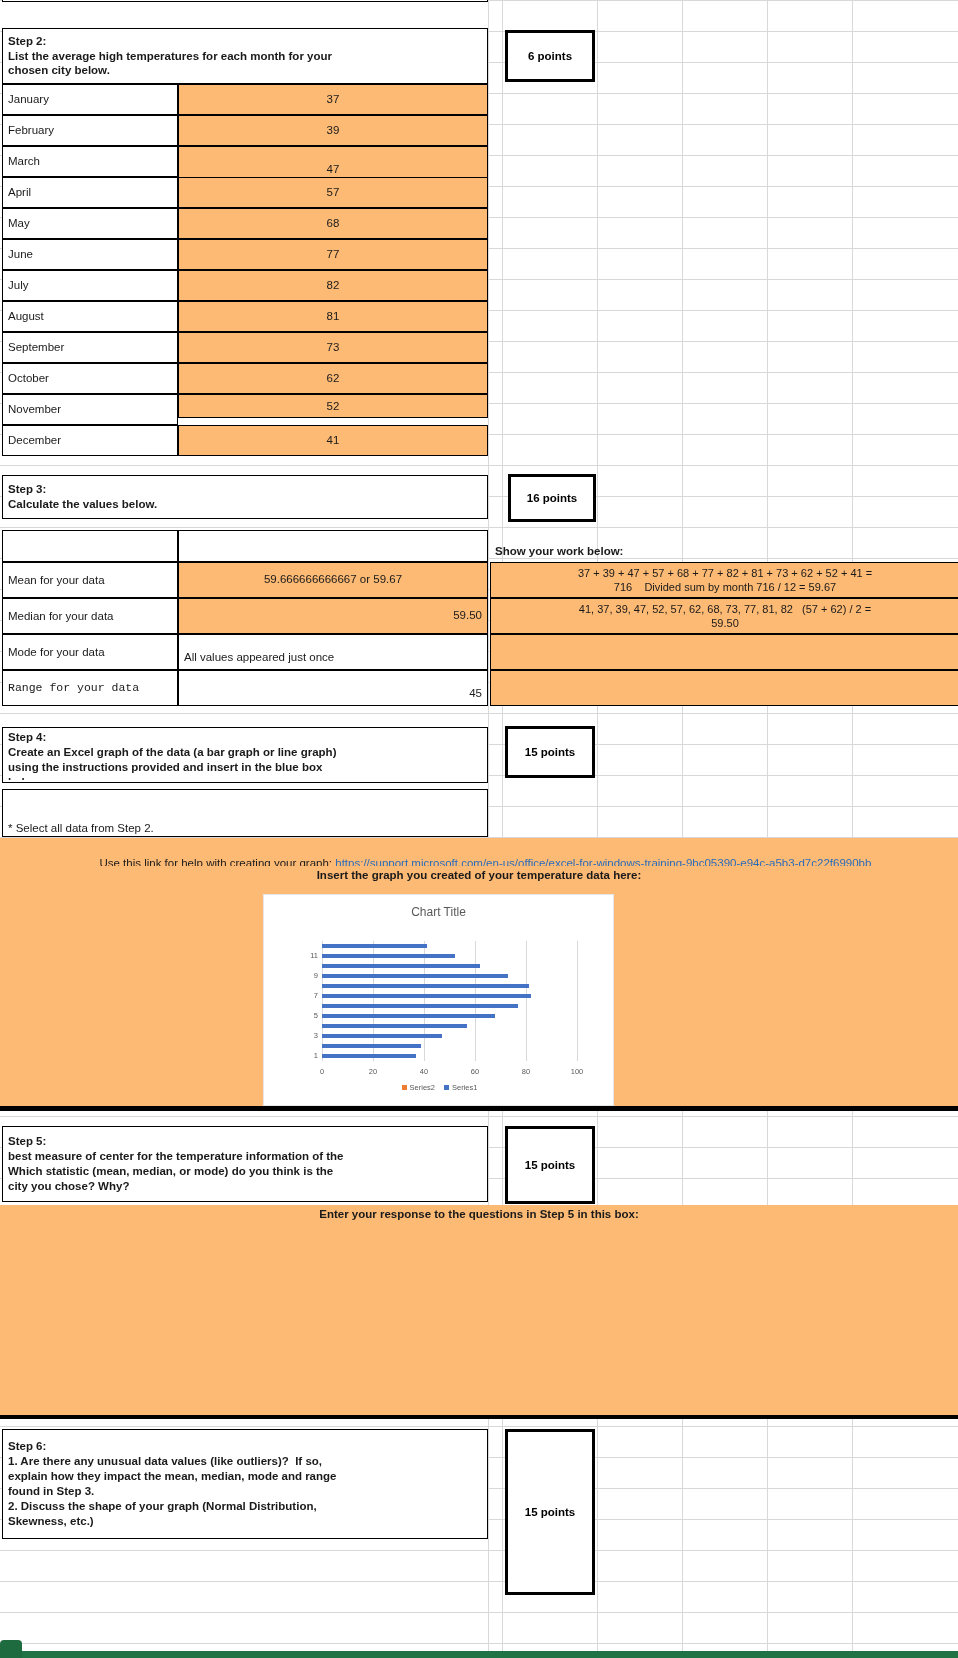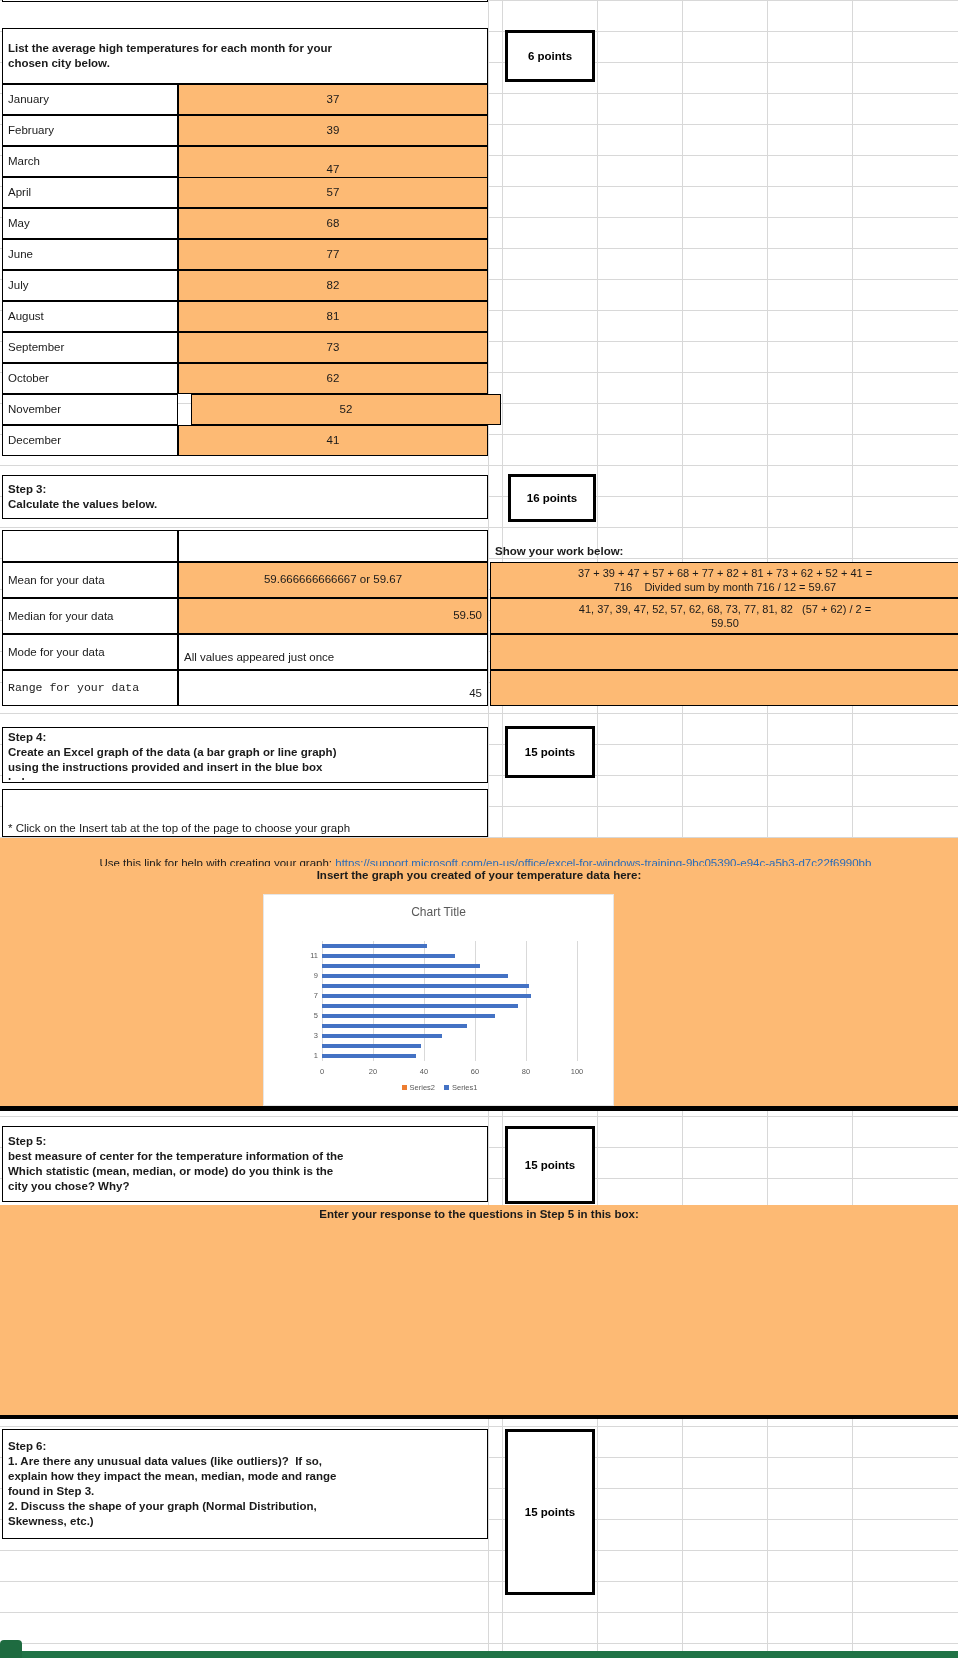--- a/index.html
+++ b/index.html
@@ -143,20 +143,21 @@
       <div class="gl-h" style="top: 1519px;"></div>
       <div class="gl-h" style="top: 1550px;"></div>
       <div class="gl-h" style="top: 1581px;"></div>
       <div class="gl-h" style="top: 1612px;"></div>
       <div class="gl-h" style="top: 1643px;"></div>
     </div>
 
   <div class="cell white bd" style="left:2px; top:-22px; width:486px; height:24px;"></div>
 
   <div class="cell white bd mid" style="left:2px; top:28px; width:486px; height:56px;">
+    <div class="steptitle">Step 2:</div>
     <div class="steptitle">List the average high temperatures for each month for your</div>
     <div class="steptitle">chosen city below.</div>
   </div>
   <div class="pointsbox" style="left:505px; top:30px; width:90px; height:52px;">6 points</div>
 
   <div id="step2-rows">
       <div class="cell white bd midc" style="left: 2px; top: 84px; width: 176px; height: 31px;">January</div>
       <div class="cell blue bd allc" style="left: 178px; top: 84px; width: 310px; height: 31px;">37</div>
       <div class="cell white bd midc" style="left: 2px; top: 115px; width: 176px; height: 31px;">February</div>
       <div class="cell blue bd allc" style="left: 178px; top: 115px; width: 310px; height: 31px;">39</div>
@@ -170,21 +171,21 @@
       <div class="cell blue bd allc" style="left: 178px; top: 239px; width: 310px; height: 31px;">77</div>
       <div class="cell white bd midc" style="left: 2px; top: 270px; width: 176px; height: 31px;">July</div>
       <div class="cell blue bd allc" style="left: 178px; top: 270px; width: 310px; height: 31px;">82</div>
       <div class="cell white bd midc" style="left: 2px; top: 301px; width: 176px; height: 31px;">August</div>
       <div class="cell blue bd allc" style="left: 178px; top: 301px; width: 310px; height: 31px;">81</div>
       <div class="cell white bd midc" style="left: 2px; top: 332px; width: 176px; height: 31px;">September</div>
       <div class="cell blue bd allc" style="left: 178px; top: 332px; width: 310px; height: 31px;">73</div>
       <div class="cell white bd midc" style="left: 2px; top: 363px; width: 176px; height: 31px;">October</div>
       <div class="cell blue bd allc" style="left: 178px; top: 363px; width: 310px; height: 31px;">62</div>
       <div class="cell white bd midc" style="left: 2px; top: 394px; width: 176px; height: 31px;">November</div>
-      <div class="cell blue bd allc" style="left: 191px; top: 394px; width: 310px; height: 31px;">52</div>
+      <div class="cell blue bd allc" style="left: 178px; top: 394px; width: 310px; height: 24px;">52</div>
       <div class="cell white bd midc" style="left: 2px; top: 425px; width: 176px; height: 31px;">December</div>
       <div class="cell blue bd allc" style="left: 178px; top: 425px; width: 310px; height: 31px;">41</div>
     </div>
 
   <div class="cell white bd mid" style="left:2px; top:475px; width:486px; height:44px;">
     <div class="steptitle">Step 3:</div>
     <div class="steptitle">Calculate the values below.</div>
   </div>
   <div class="pointsbox" style="left:508px; top:474px; width:88px; height:48px;">16 points</div>
 
@@ -211,20 +212,21 @@
 
   <div class="cell white bd mid" style="left:2px; top:727px; width:486px; height:56px;">
     <div class="steptitle">Step 4:</div>
     <div class="steptitle">Create an Excel graph of the data (a bar graph or line graph)</div>
     <div class="steptitle">using the instructions provided and insert in the blue box</div>
     <div class="steptitle" style="overflow:hidden;height:6px;">below.</div>
   </div>
   <div class="pointsbox" style="left:505px; top:726px; width:90px; height:52px;">15 points</div>
 
   <div class="cell white bd" style="left:2px; top:789px; width:486px; height:48px;">
+    <div>* Select all data from Step 2.</div>
     <div>* Click on the Insert tab at the top of the page to choose your graph</div>
     <div>from the Recommended Charts section.</div>
   </div>
 
   <div class="cell blue ctr" style="left:0px; top:838px; width:958px; height:30px; padding-top:3px;">
     <span>Use this link for help with creating your graph: </span><a class="link" href="#">https://support.microsoft.com/en-us/office/excel-for-windows-training-9bc05390-e94c-a5b3-d7c22f6990bb</a>
   </div>
 
   <div class="cell blue ctr bold" style="left:0px; top:866px; width:958px; height:20px;">Insert the graph you created of your temperature data here:</div>
 

